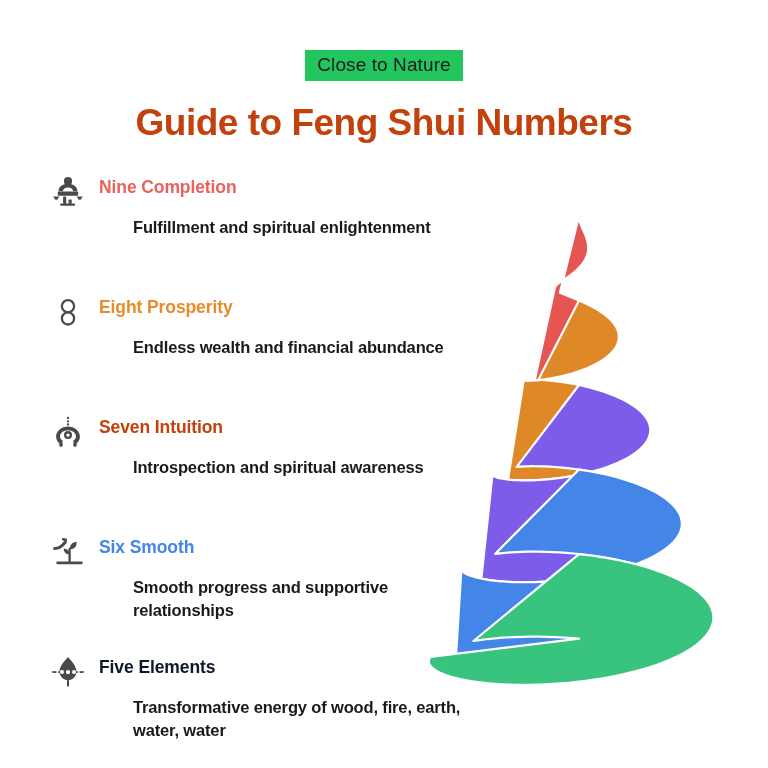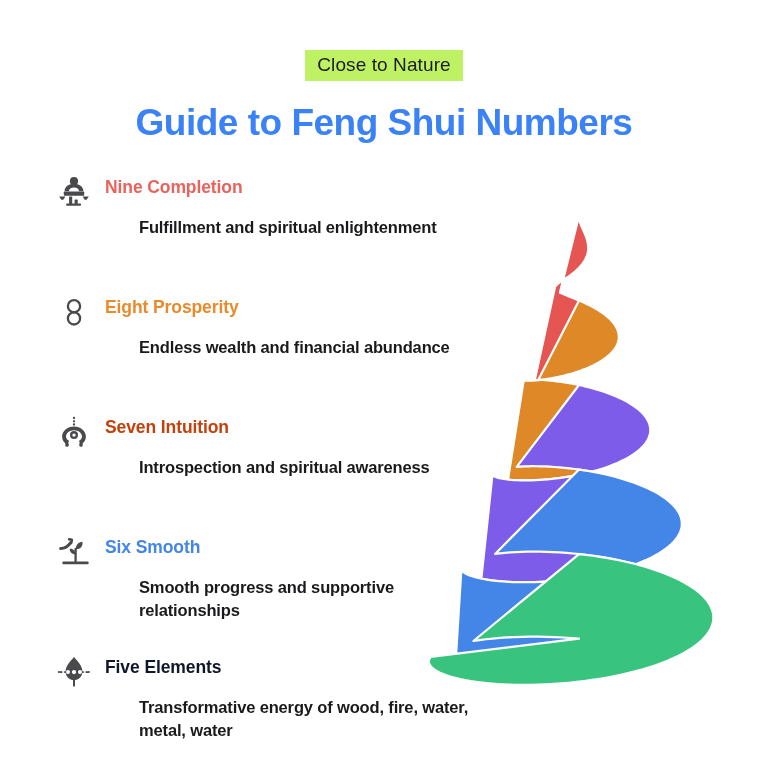--- a/index.html
+++ b/index.html
@@ -24,47 +24,47 @@
   
   .badge-row {
     position: absolute;
     top: 50px;
     left: 0;
     width: 768px;
     text-align: center;
   }
   .badge {
     display: inline-block;
-    background: #bef264;
+    background: #22c55e;
     color: #1D1D1F;
     font-size: 19px;
     font-weight: 400;
     letter-spacing: 0.1px;
     padding: 4px 12px 5px 12px;
     line-height: 1.15;
   }
 
   
   .title {
     position: absolute;
     top: 101px;
     left: 0;
     width: 768px;
     text-align: center;
     font-size: 37px;
     font-weight: 700;
-    color: #3b82f6;
+    color: #c2410c;
     letter-spacing: -0.5px;
     line-height: 1.2;
   }
 
   
   .list {
     position: absolute;
-    left: 49px;
+    left: 43px;
     top: 168px;
     width: 400px;
   }
   .item {
     position: relative;
     height: 120px;
   }
   .icon-box {
     position: absolute;
     left: 5px;
@@ -213,17 +213,17 @@
             <circle cx="23.0" cy="17.1" r="2.0"></circle>
             <circle cx="6.3" cy="17.1" r="1.15"></circle>
             <circle cx="27.7" cy="17.1" r="1.15"></circle>
           </g>
           <g fill="none" stroke="#4A4A4D" stroke-width="1.5">
             <circle cx="17.0" cy="17.1" r="2.9"></circle>
           </g>
         </svg>
       </span>
       <div class="item-heading" style="color: #0f172a;">Five Elements</div>
-      <div class="item-desc">Transformative energy of wood, fire, water, metal, water</div>
+      <div class="item-desc">Transformative energy of wood, fire, earth, water, water</div>
     </div>
 
   </div>
 </div>
 
 </body></html>

